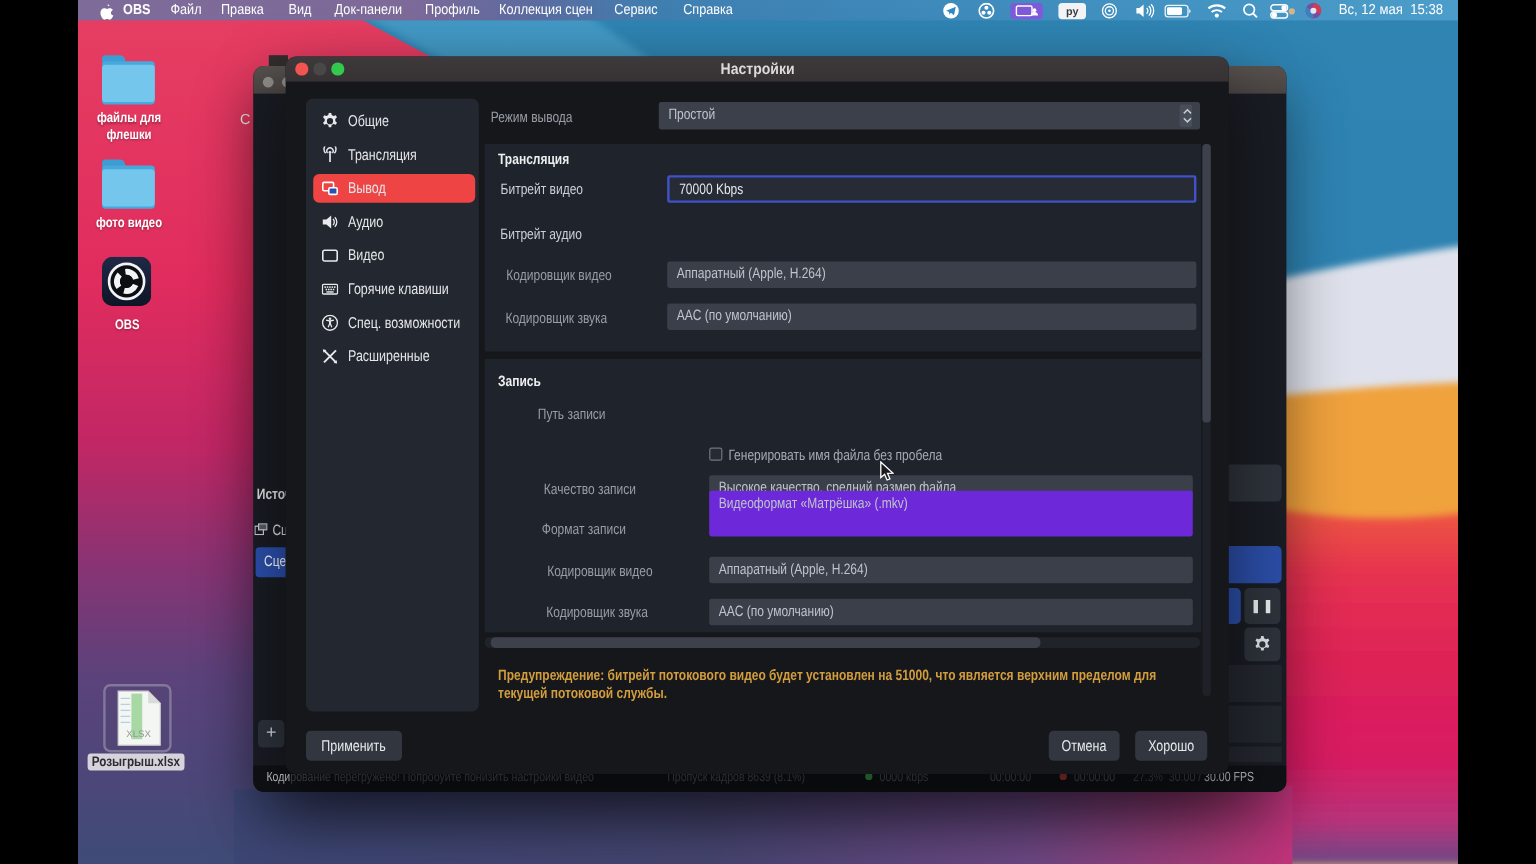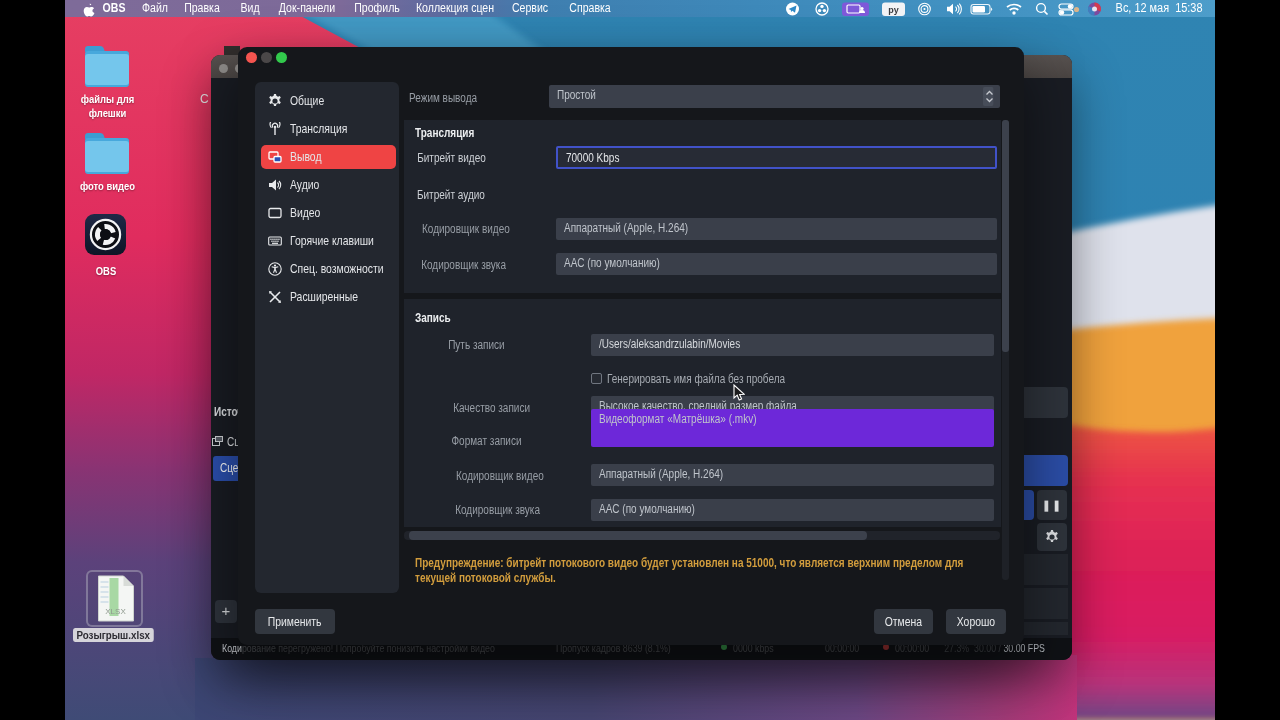--- a/index.html
+++ b/index.html
@@ -209,20 +209,21 @@
     <div class="abs" style="left:510px;top:589px;width:6px;height:6px;border-radius:50%;background:#3fae52;opacity:.8"></div>
     <div class="abs" style="left:522px;top:587px;color:#c8cbd0;font-size:11px;opacity:.3"><span class="sx">0000 kbps</span></div>
     <div class="abs" style="left:614px;top:587px;color:#c8cbd0;font-size:11px;opacity:.3"><span class="sx">00:00:00</span></div>
     <div class="abs" style="left:672px;top:589px;width:6px;height:6px;border-radius:50%;background:#c03a3a;opacity:.8"></div>
     <div class="abs" style="left:684px;top:587px;color:#c8cbd0;font-size:11px;opacity:.3"><span class="sx">00:00:00</span></div>
 
     <div class="abs" style="right:27px;top:587px;color:#b6bac0;font-size:11px;white-space:nowrap;transform:scaleX(.8);transform-origin:100% 50%"><span style="opacity:.3">27.3% &nbsp;30.00 / </span>30.00 FPS</div>
   </div>
 
   <div id="dlg">
+    <div class="titlebar"><span class="sxc" style="transform:scaleX(.9)">Настройки</span></div>
     <div class="tl" style="left:8px;background:#f4544f"></div>
     <div class="tl" style="left:23px;background:#4a4748"></div>
     <div class="tl" style="left:38px;background:#32c94c"></div>
 
     <div id="sidebar"></div>
     <div class="sitem" style="top:42px">
         <span class="txt">Общие</span>
       <svg width="14" height="14" viewBox="0 0 14 14">
           <path fill="#e8eaec" d="M7,4.4 a2.6,2.6 0 1 0 0,5.2 a2.6,2.6 0 0 0 0,-5.2 z M6,0 h2 l0.4,1.8 1.6,0.9 1.8,-0.7 1,1.8 -1.4,1.3 0,1.8 1.4,1.3 -1,1.8 -1.8,-0.7 -1.6,0.9 -0.4,1.8 h-2 l-0.4,-1.8 -1.6,-0.9 -1.8,0.7 -1,-1.8 1.4,-1.3 0,-1.8 -1.4,-1.3 1,-1.8 1.8,0.7 1.6,-0.9 z"></path>
         </svg>
@@ -330,23 +331,20 @@
         <span style="top:3px">Аппаратный (Apple, H.264)</span>
       </div>
     <div class="flabel" style="left:162px;top:210.5px;width:150px"><span class="sxr">Кодировщик звука</span></div>
     <div class="field" style="left:318px;top:206px;width:441px;height:22px;background:#3a3f4a">
         <span style="top:3px">AAC (по умолчанию)</span>
       </div>
 
     <div class="panel" style="top:252px;height:228px"></div>
     <div class="ptitle" style="left:177px;top:264px">Запись</div>
     <div class="flabel" style="left:196px;top:291px;width:150px"><span class="sxr">Путь записи</span></div>
-    <div class="field" style="left:353px;top:286.5px;width:403px;height:22px;background:#3a3f4a;color:#d7dade">
-        <span style="top:3px">/Users/aleksandrzulabin/Movies</span>
-      </div>
     <div class="abs" style="left:353px;top:326px;width:11px;height:11px;border:1px solid #707680;border-radius:2px;background:#262a32"></div>
     <div class="abs" style="left:369px;top:325px;color:#a6abb2;font-size:12.5px"><span class="sx">Генерировать имя файла без пробела</span></div>
     <div class="flabel" style="left:196px;top:353.5px;width:150px"><span class="sxr">Качество записи</span></div>
     <div class="field" style="left:353px;top:349px;width:403px;height:22px;background:#3a3f4a">
         <span style="top:3px">Высокое качество, средний размер файла</span>
       </div>
     <div class="flabel" style="left:196px;top:386.5px;width:150px"><span class="sxr">Формат записи</span></div>
     <div class="field" style="left:353px;top:362px;width:403px;height:38px;background:#6d28d9">
         <span style="top:3px">Видеоформат «Матрёшка» (.mkv)</span>
       </div>

